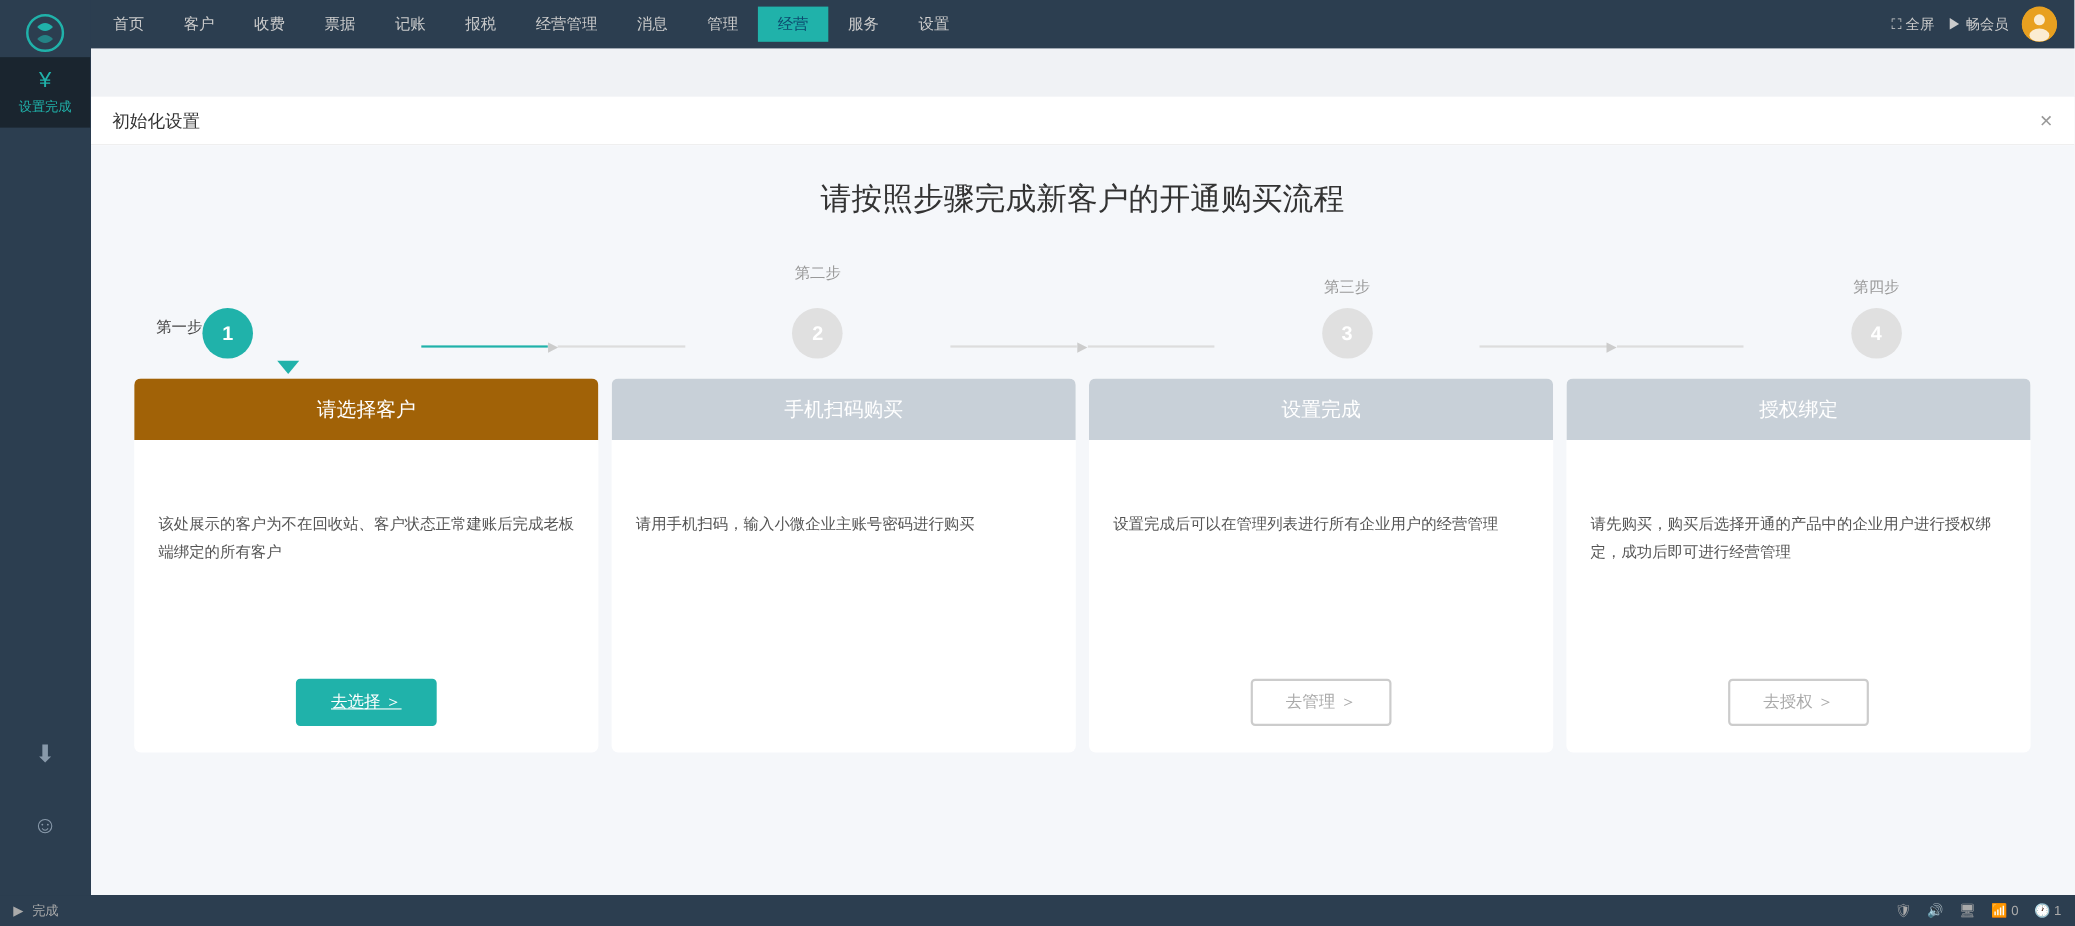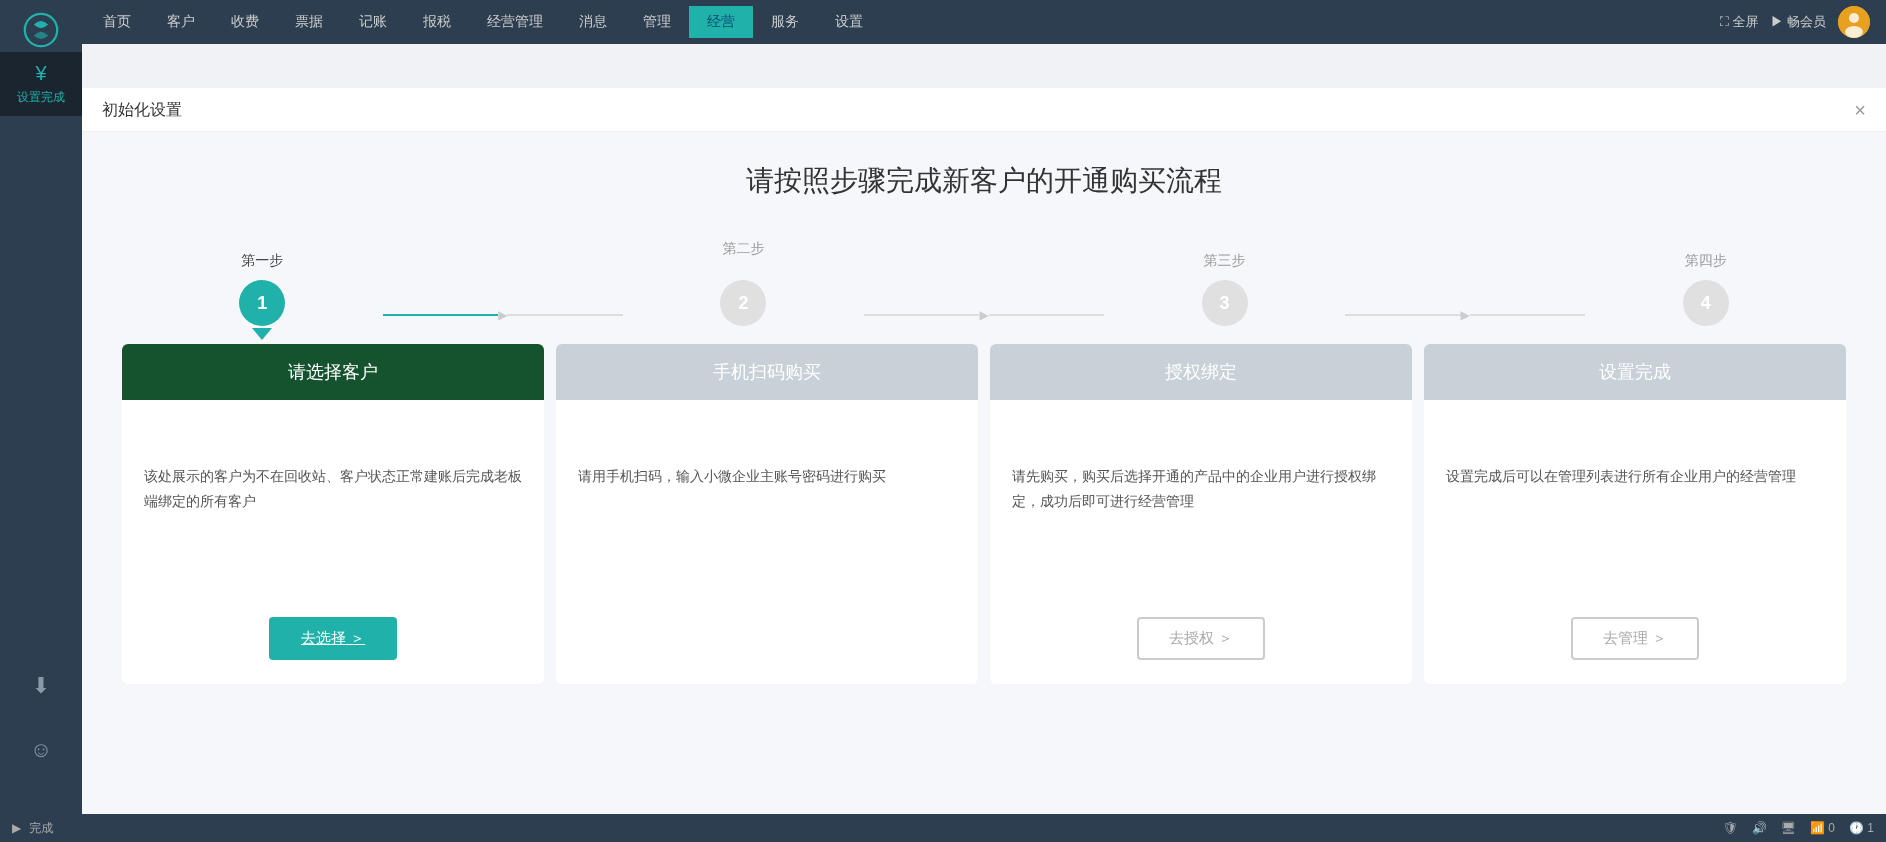--- a/index.html
+++ b/index.html
@@ -160,21 +160,21 @@
       display: flex;
       flex-direction: column;
       min-height: 340px;
     }
     .card-header {
       padding: 16px;
       text-align: center;
       font-size: 18px;
       color: #fff;
     }
-    .card-header.active { background: #14532d; text-align: center; }
+    .card-header.active { background: #a16207; text-align: center; }
     .card-header.inactive { background: #c8d0d8; }
     .card-body {
       padding: 20px 22px;
       flex: 1;
       font-size: 14px;
       color: #555;
       line-height: 1.8;
       margin-top: 44px;
     }
     .card-footer {
@@ -299,21 +299,21 @@
   <div class="page-header">
     <span class="page-title">初始化设置</span>
     <span class="close-btn">×</span>
   </div>
 
   <div class="content-area">
     <h2 class="main-heading">请按照步骤完成新客户的开通购买流程</h2>
 
     <div style="display:flex; align-items:flex-end; margin-bottom: 0; padding: 0 20px;">
 
-      <div style="flex:1; display:flex; flex-direction:column; align-items:center;">
+      <div style="flex:1; display:flex; flex-direction:row; align-items:center;">
         <div class="step-header-label active">第一步</div>
         <div class="step-circle active">1</div>
       </div>
 
       <div style="flex:1; display:flex; align-items:center; height:46px; position:relative; top:12px;">
         <div style="flex:1; height:2px; background:#20b2aa;"></div>
         <div style="color:#ccc; font-size:12px;">▶</div>
         <div style="flex:1; height:2px; background:#ddd;"></div>
       </div>
 
@@ -368,32 +368,32 @@
       </div>
 
       <div class="step-card">
         <div class="card-header inactive">手机扫码购买</div>
         <div class="card-body">请用手机扫码，输入小微企业主账号密码进行购买</div>
         <div class="card-footer">
         </div>
       </div>
 
       <div class="step-card">
+        <div class="card-header inactive">设置完成</div>
+        <div class="card-body">设置完成后可以在管理列表进行所有企业用户的经营管理</div>
+        <div class="card-footer">
+          <button class="card-btn disabled">去管理  ＞</button>
+        </div>
+      </div>
+
+      <div class="step-card">
         <div class="card-header inactive">授权绑定</div>
         <div class="card-body">请先购买，购买后选择开通的产品中的企业用户进行授权绑定，成功后即可进行经营管理</div>
         <div class="card-footer">
           <button class="card-btn disabled">去授权  ＞</button>
-        </div>
-      </div>
-
-      <div class="step-card">
-        <div class="card-header inactive">设置完成</div>
-        <div class="card-body">设置完成后可以在管理列表进行所有企业用户的经营管理</div>
-        <div class="card-footer">
-          <button class="card-btn disabled">去管理  ＞</button>
         </div>
       </div>
     </div>
   </div>
 </div>
 
 <div class="status-bar">
   <span>▶</span>
   <span>完成</span>
   <div class="status-bar-right">

